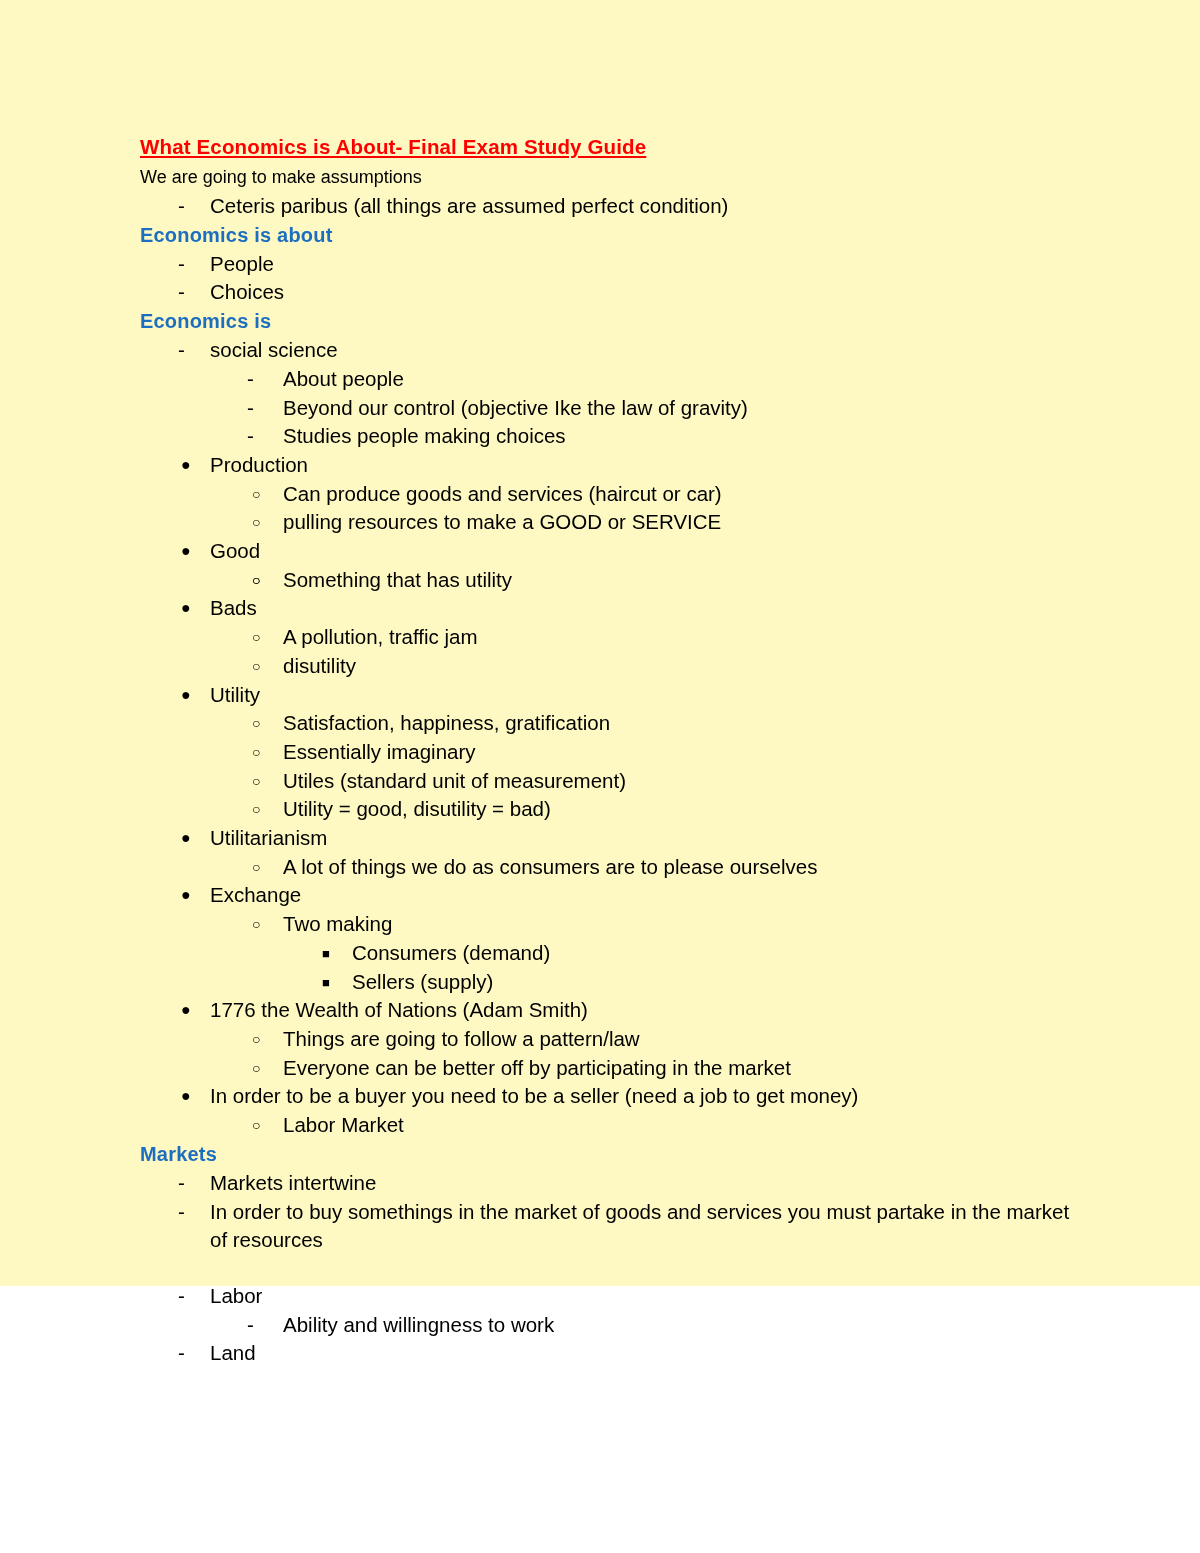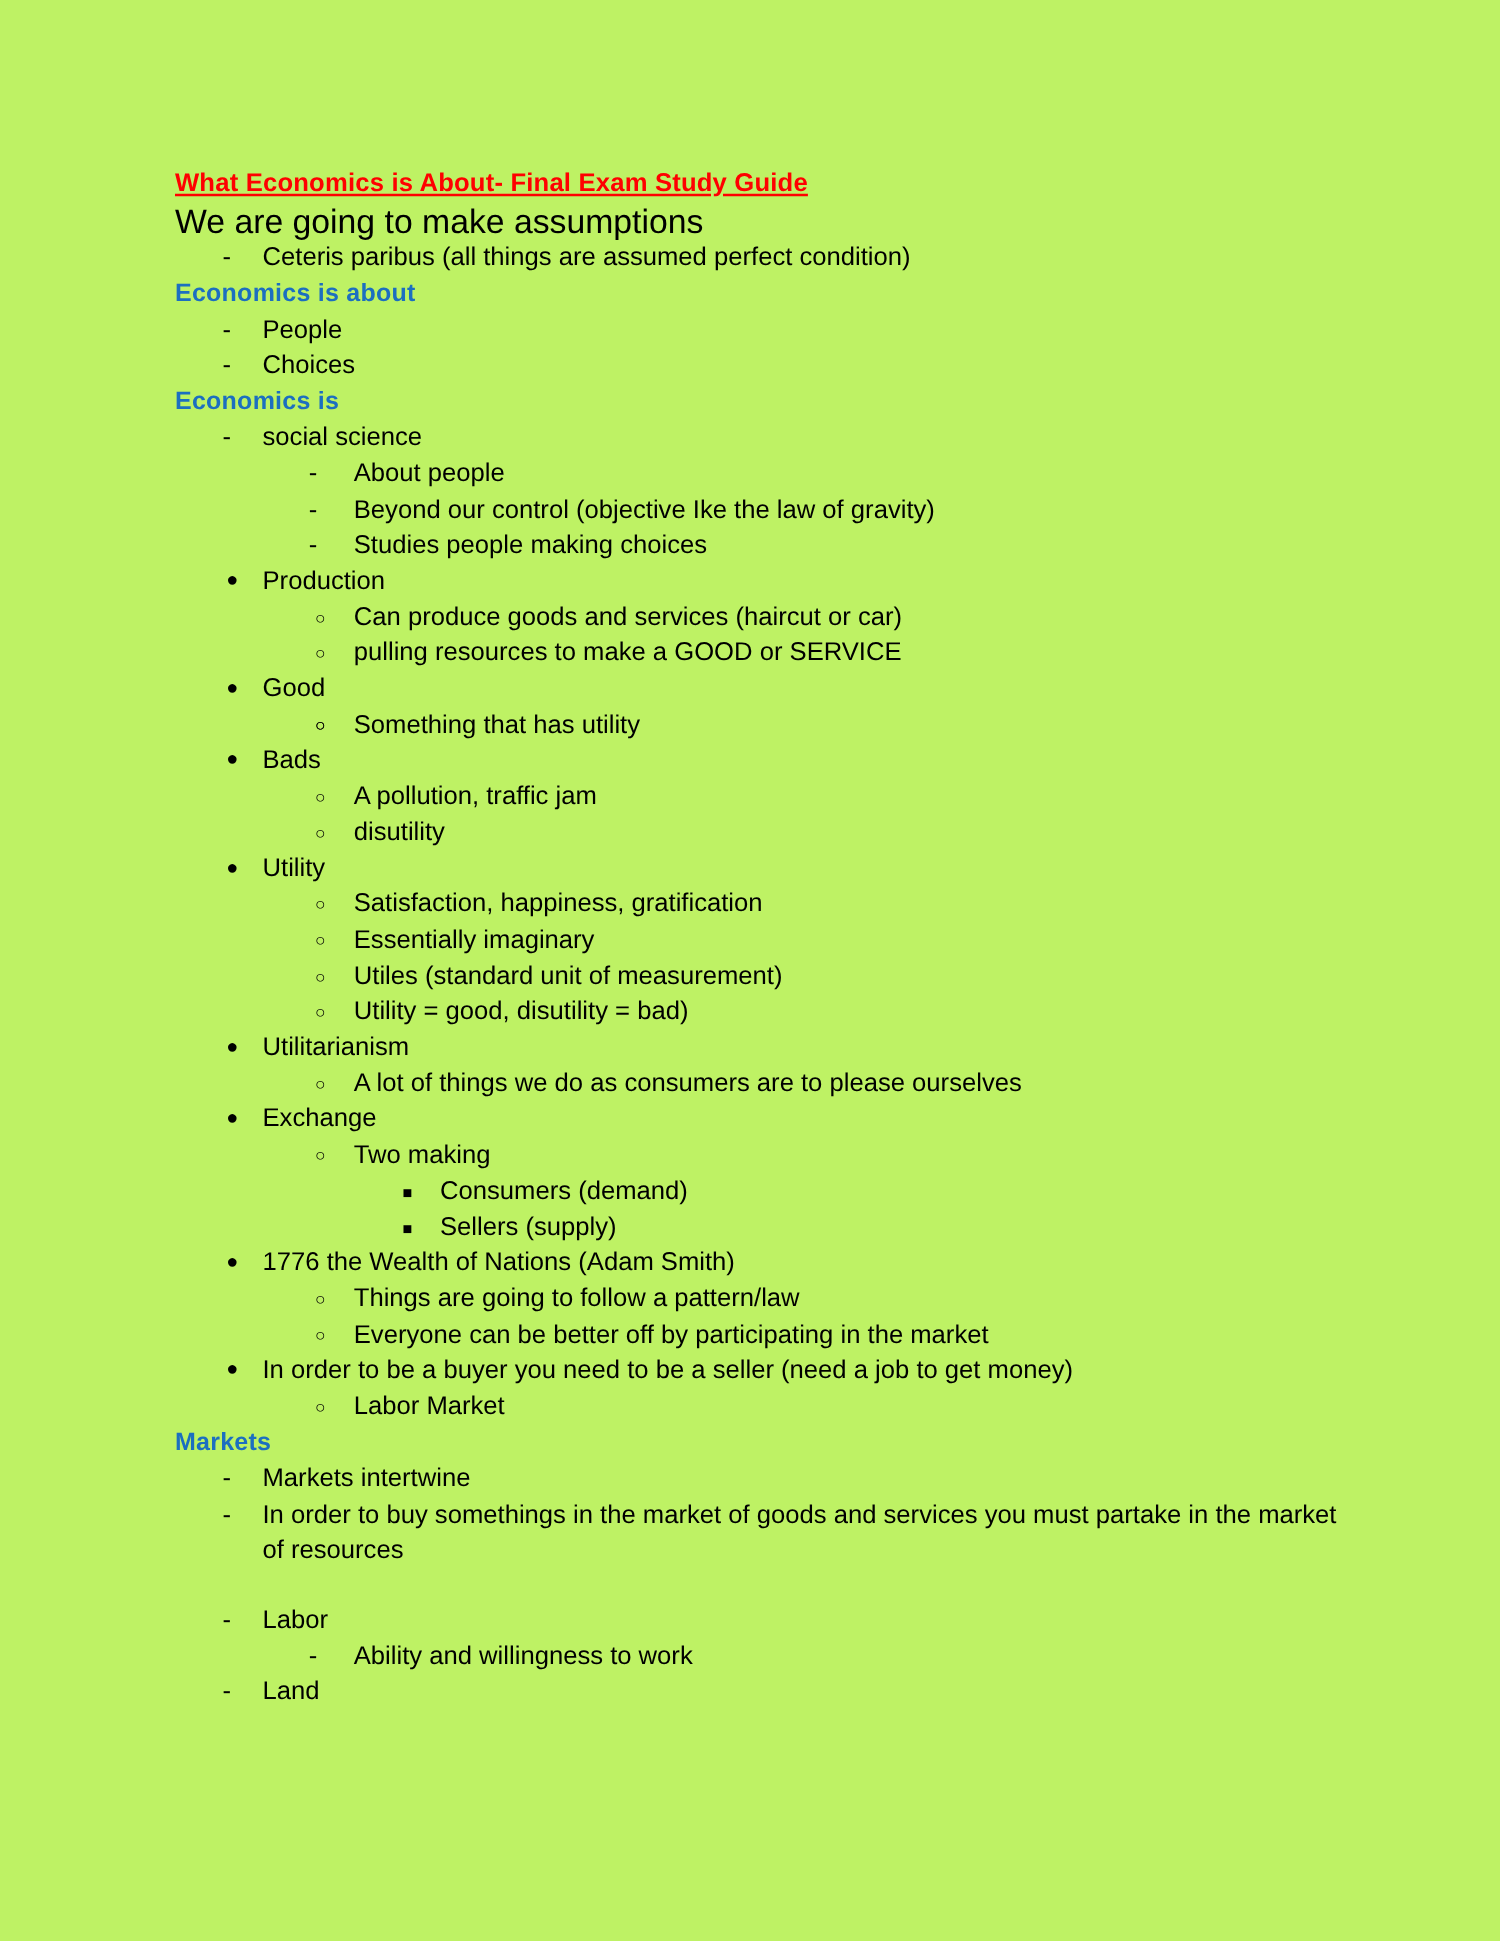--- a/index.html
+++ b/index.html
@@ -11,24 +11,24 @@
     width: 1200px;
     height: 1553px;
     font-family: "Liberation Sans", sans-serif;
     color: #000000;
     -webkit-font-smoothing: none;
   }
 
   .page {
     position: relative;
     width: 1200px;
-    height: 1553px;
+    height: 1286px;
     box-sizing: border-box;
     padding: 132px 110px 0 140px;
-    background: #bef264;
+    background: #fef9c3;
   }
 
   .doc-title {
     font-size: 20.5px;
     font-weight: bold;
     color: #FF0000;
     text-decoration: underline;
     letter-spacing: 0.15px;
     line-height: 29px;
     margin: 0 0 0 0;
@@ -38,21 +38,21 @@
 
   .heading {
     font-size: 20px;
     font-weight: bold;
     color: #1C6FC0;
     letter-spacing: 0.2px;
     line-height: 29px;
   }
 
   .para {
-    font-size: 27px;
+    font-size: 18px;
     line-height: 29px;
     color: #000000;
   }
 
   
   .row {
     position: relative;
     font-size: 20.5px;
     line-height: 28.7px;
     color: #000000;

